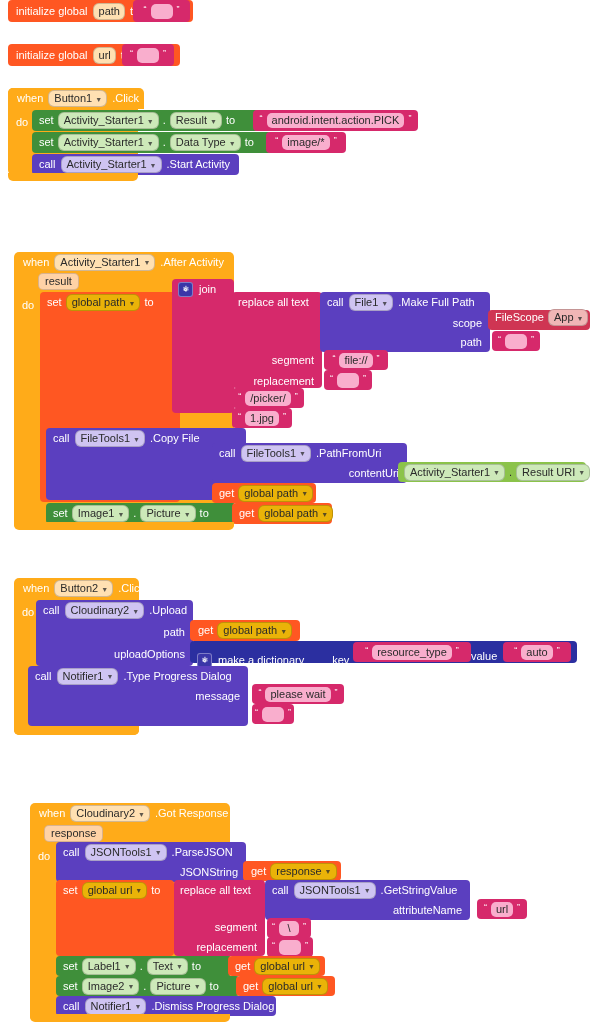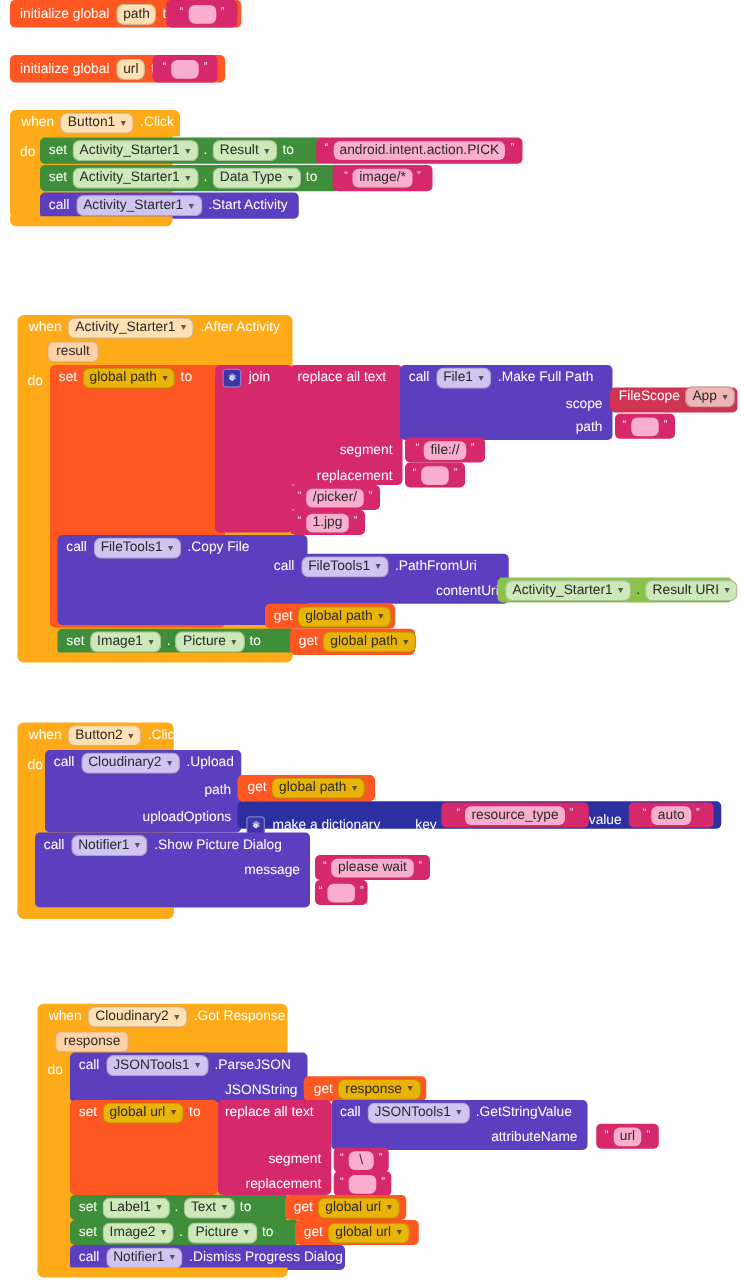--- a/index.html
+++ b/index.html
@@ -207,21 +207,21 @@
     <div class="row" style="height:21px;padding-left:7px;gap:4px;">
       <span class="lbl">set</span>
       <span class="fld peach">
         <span>global path</span>
           <span class="caret">▼</span>
       </span>
       <span class="lbl">to</span>
     </div>
   </div>
 
-  <div class="blk c-text" style="left:172px;top:292px;width:62px;height:134px;border-radius:4px;">
+  <div class="blk c-text" style="left:172px;top:279px;width:62px;height:134px;border-radius:4px;">
     <div class="row" style="height:21px;padding-left:6px;gap:6px;">
       <span class="gear">
         <svg width="9" height="9" viewBox="0 0 24 24" fill="#ffffff" aria-hidden="true">
           <path d="M12 8a4 4 0 100 8 4 4 0 000-8zm0 6a2 2 0 110-4 2 2 0 010 4z"></path>
           <path d="M21 12l-2-1.2a7 7 0 000-1.6L21 8l-2-3.4-2.2.9a7 7 0 00-1.4-.8L15 2h-4l-.4 2.7a7 7 0 00-1.4.8L7 4.6 5 8l2 1.2a7 7 0 000 1.6L5 12l2 3.4 2.2-.9a7 7 0 001.4.8L11 18h4l.4-2.7a7 7 0 001.4-.8l2.2.9L21 12z" opacity=".55"></path>
         </svg>
       </span>
       <span class="lbl">join</span>
     </div>
   </div>
@@ -458,21 +458,21 @@
     </div>
   </div>
 
   <div class="blk c-call" style="left:28px;top:666px;width:220px;height:60px;border-radius:4px;">
     <div class="row" style="height:20px;padding-left:7px;gap:5px;">
       <span class="lbl">call</span>
       <span class="fld purple">
         <span>Notifier1</span>
           <span class="caret">▼</span>
       </span>
-      <span class="lbl">.Show Picture Dialog</span>
+      <span class="lbl">.Type Progress Dialog</span>
     </div>
     <div class="row" style="height:20px;justify-content:flex-end;padding-right:8px;">
       <span class="lbl">message</span>
     </div>
   </div>
   <div class="blk c-text r4" style="left:252px;top:684px;width:92px;height:20px;">
     <div class="row" style="height:20px;justify-content:center;gap:4px;">
       <span class="q">“</span>
       <span class="tval">please wait</span>
       <span class="q">”</span>

